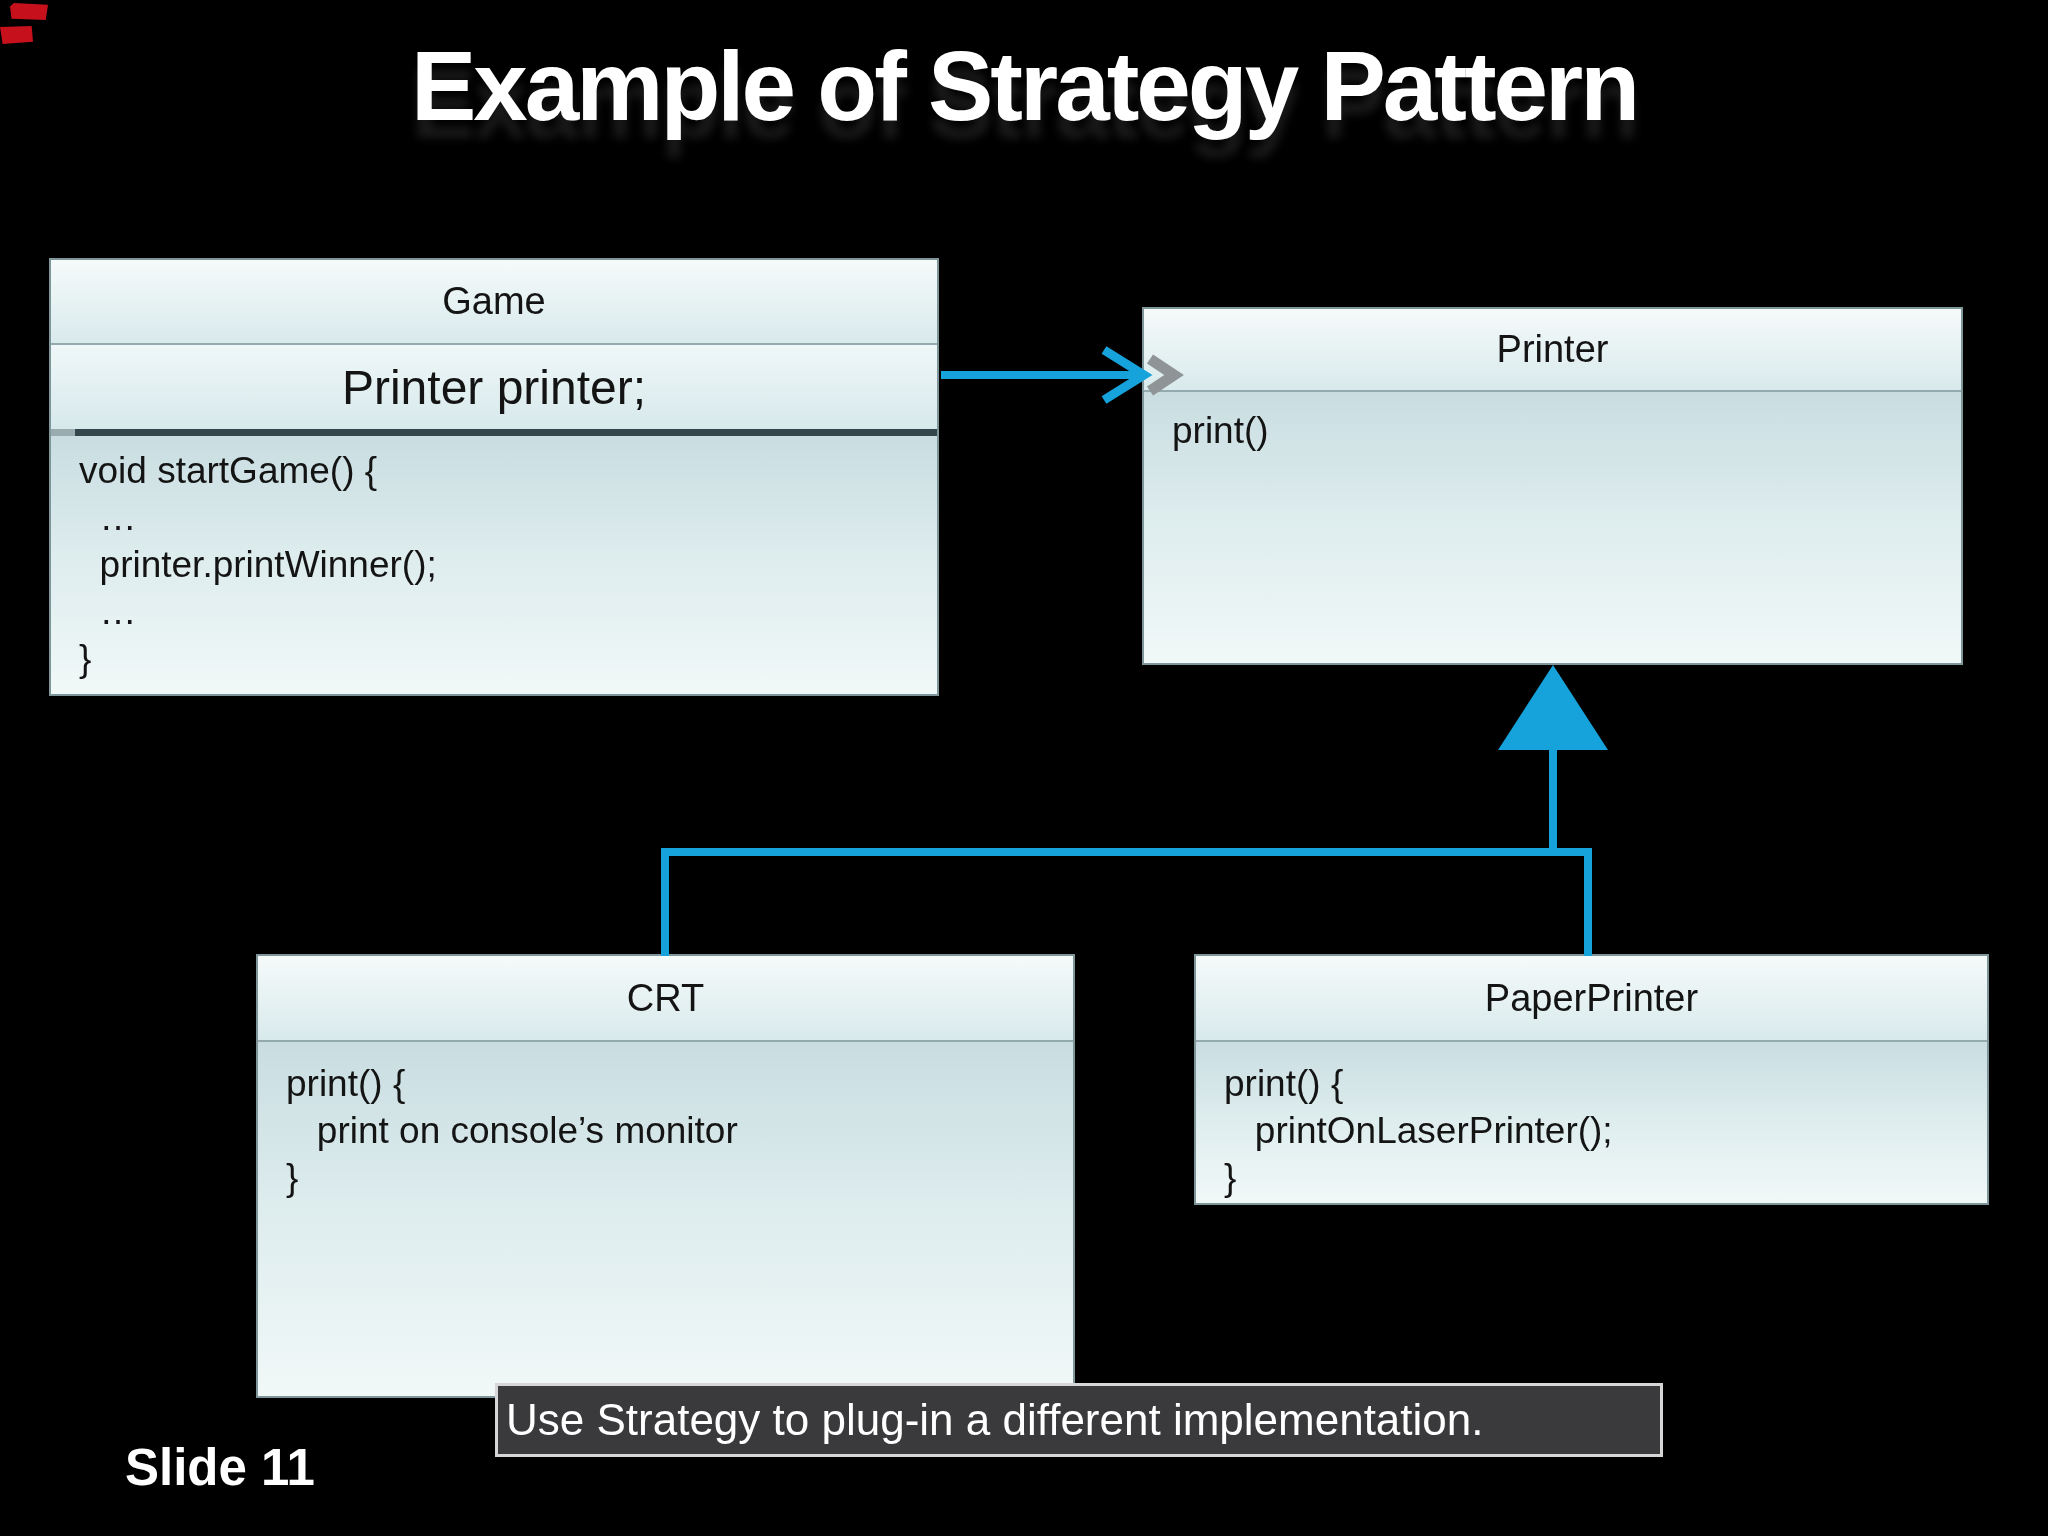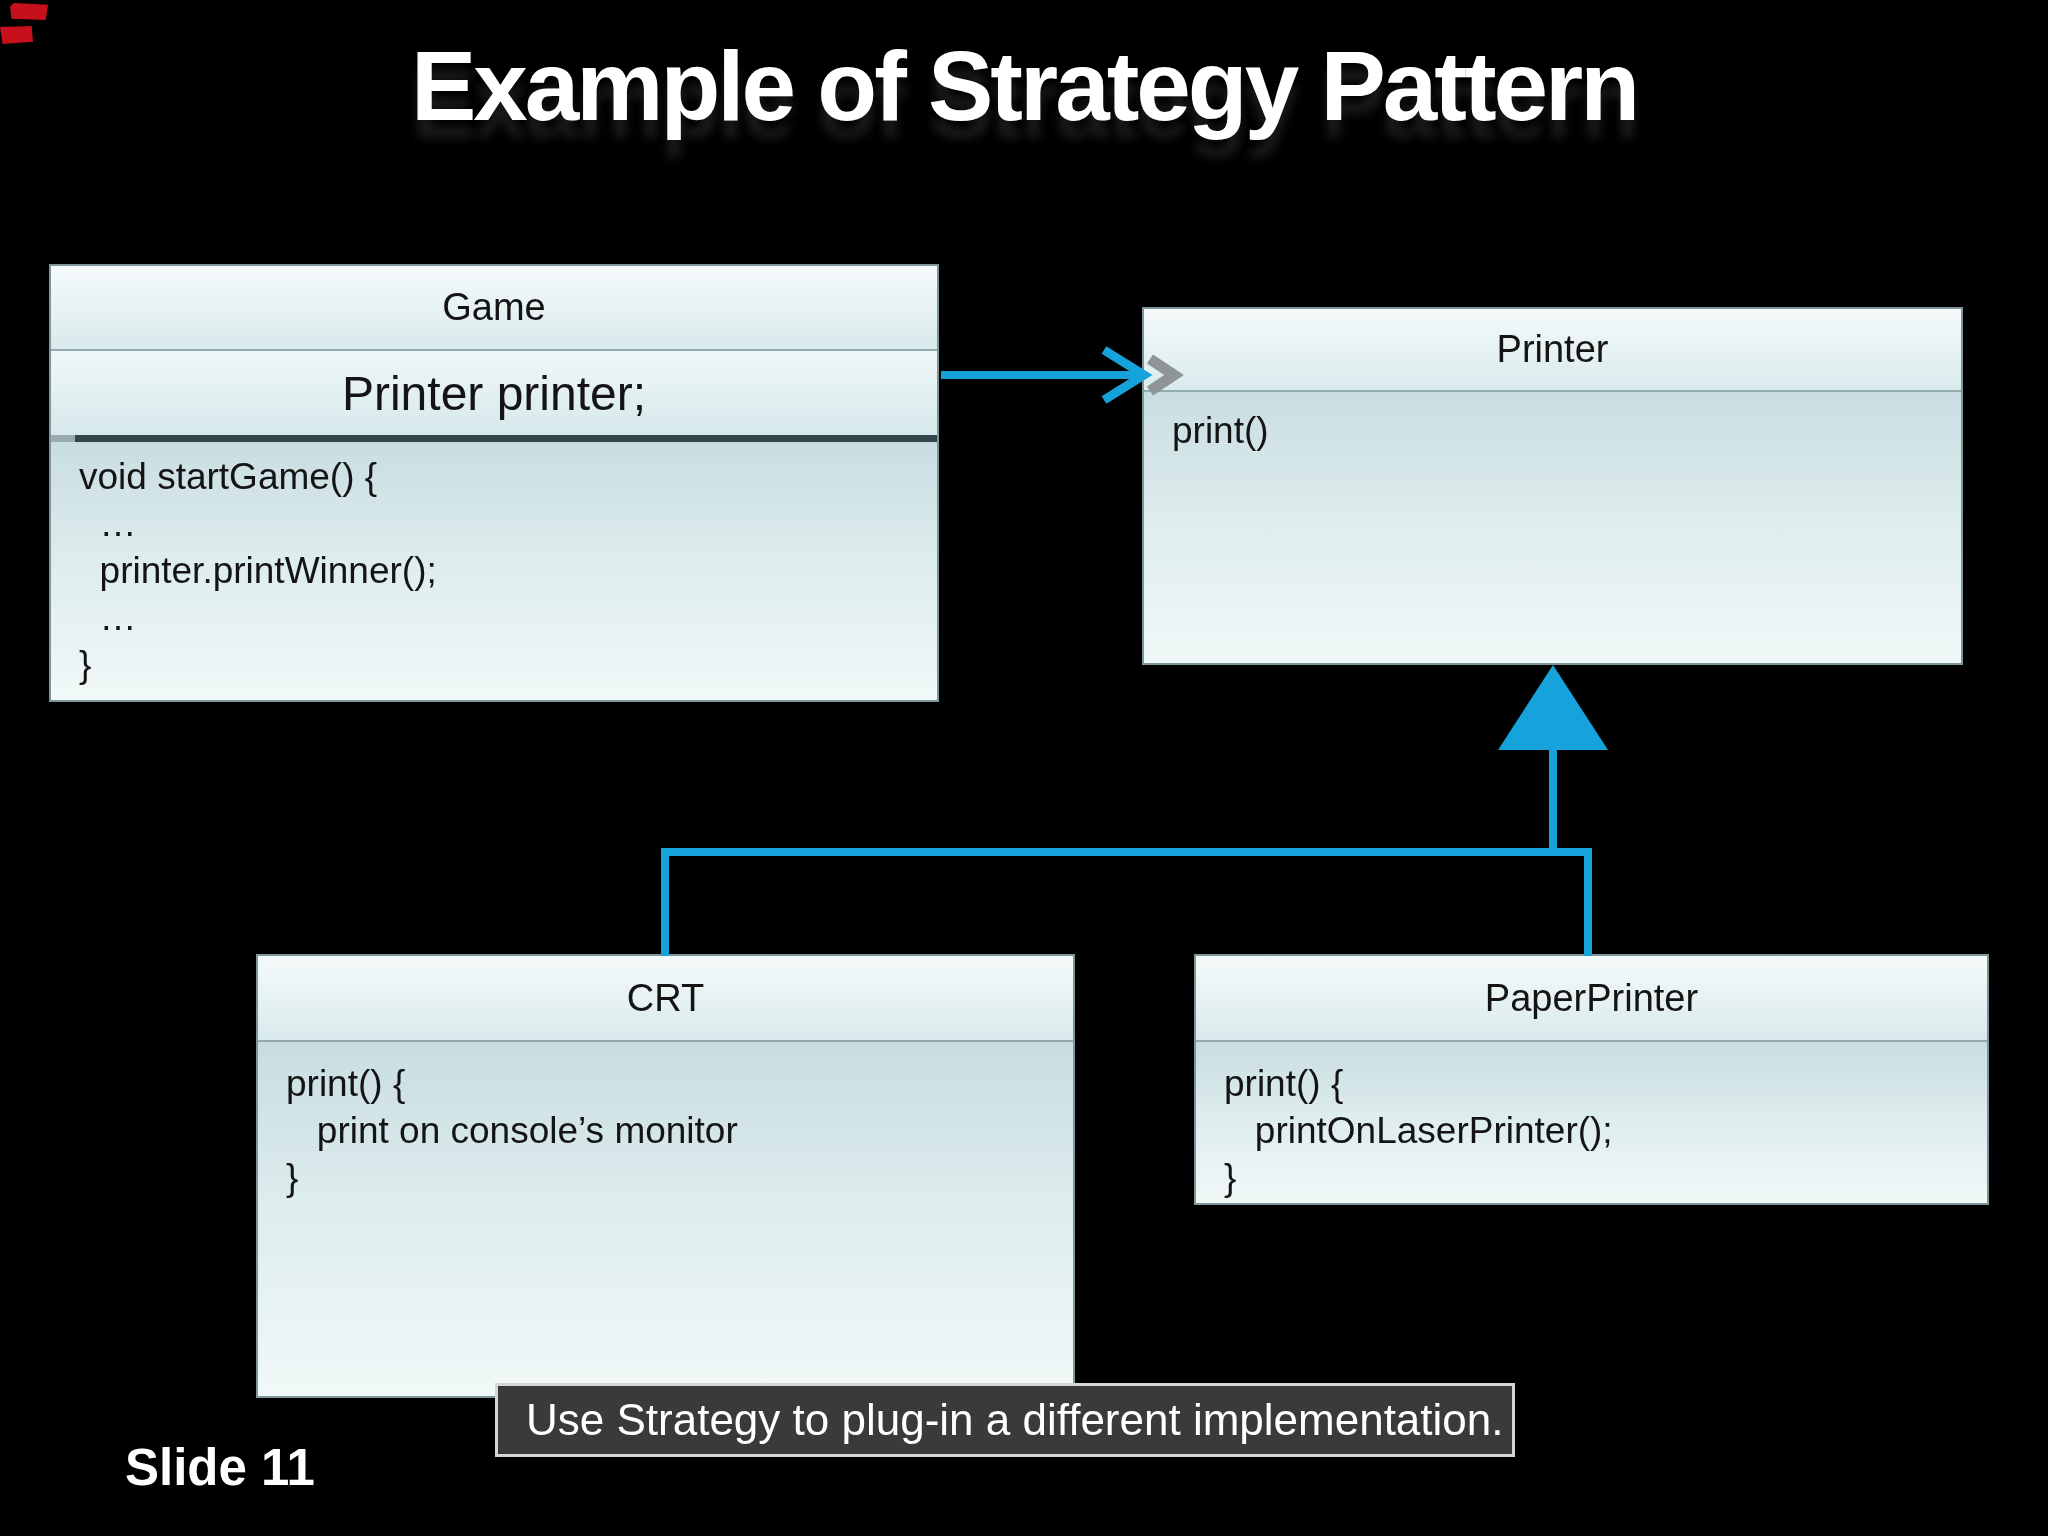--- a/index.html
+++ b/index.html
@@ -46,21 +46,21 @@
   }
   .thick-div{height:7px;background:#33464b;position:relative;}
   .thick-div .stub{position:absolute;left:0;top:0;width:24px;height:7px;background:#9aacb0;}
   .sec-body{
     flex:1;
     padding:11px 0 0 28px;
     font-size:37px;
     background:linear-gradient(#c9dde1 0%, #ddeced 45%, #f1f8f8 100%);
   }
   .code-line{line-height:47px;white-space:pre;}
-  #game-box{left:49px;top:264px;width:890px;height:438px;}
+  #game-box{left:49px;top:258px;width:890px;height:438px;}
   #game-box .sec-name{height:83px;}
   #game-box .sec-field{height:84px;}
   #printer-box{left:1142px;top:307px;width:821px;height:358px;}
   #printer-box .sec-name{height:81px;}
   #printer-box .sec-body{padding-top:15px;}
   #crt-box{left:256px;top:954px;width:819px;height:444px;justify-content:space-between;}
   #crt-box .sec-name{height:84px;}
   #crt-box .sec-body{padding-top:18px;}
   #paper-box{left:1194px;top:954px;width:795px;height:251px;}
   #paper-box .sec-name{height:84px;}
@@ -69,26 +69,26 @@
   .conn{position:absolute;background:var(--accent,#16a3db);}
   #assoc-line{left:941px;top:371px;width:200px;height:8px;}
   #assoc-head{left:1096px;top:344px;position:absolute;}
   #inherit-triangle{left:1498px;top:665px;position:absolute;}
   #inherit-stem{left:1549px;top:748px;width:8px;height:104px;}
   #inherit-hline{left:661px;top:848px;width:931px;height:8px;}
   #inherit-drop-left{left:661px;top:848px;width:8px;height:108px;}
   #inherit-drop-right{left:1584px;top:848px;width:8px;height:108px;}
   
   .caption-box{
-    position:absolute;left:495px;top:1383px;width:1020px;height:74px;
+    position:absolute;left:495px;top:1383px;width:1168px;height:74px;
     background:var(--caption-bg,#3a3a3c);
     border:3px solid var(--caption-border,#d6d6d6);
     box-sizing:border-box;
     display:flex;align-items:center;
-    padding-left:28px;
+    padding-left:8px;
     color:#fff;font-size:44px;
     white-space:nowrap;
   }
   .slide-number{
     position:absolute;left:125px;top:1438px;
     color:#fff;font-size:51px;font-weight:bold;
   }
 </style>
 </head>
 <body>

